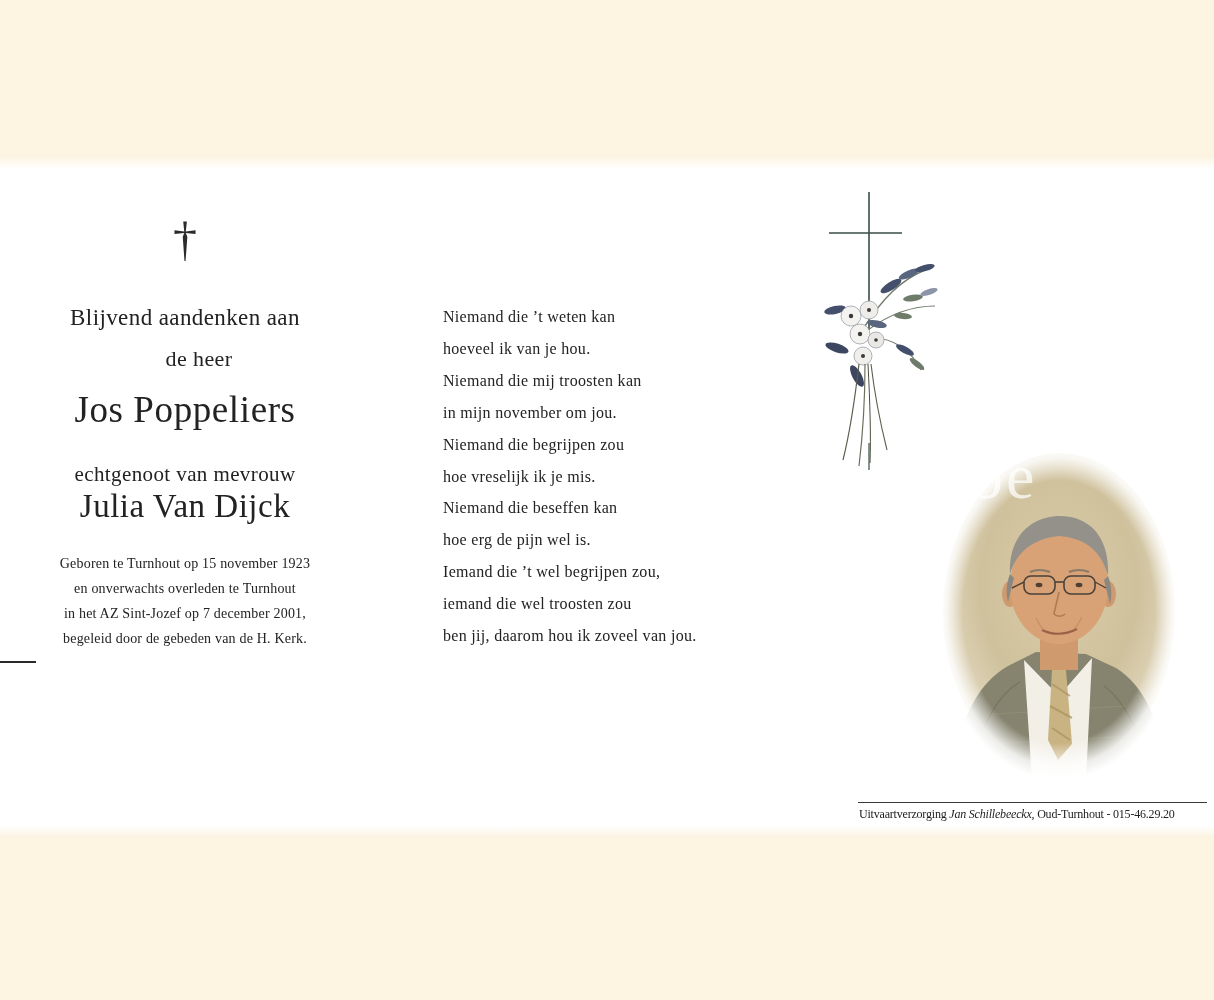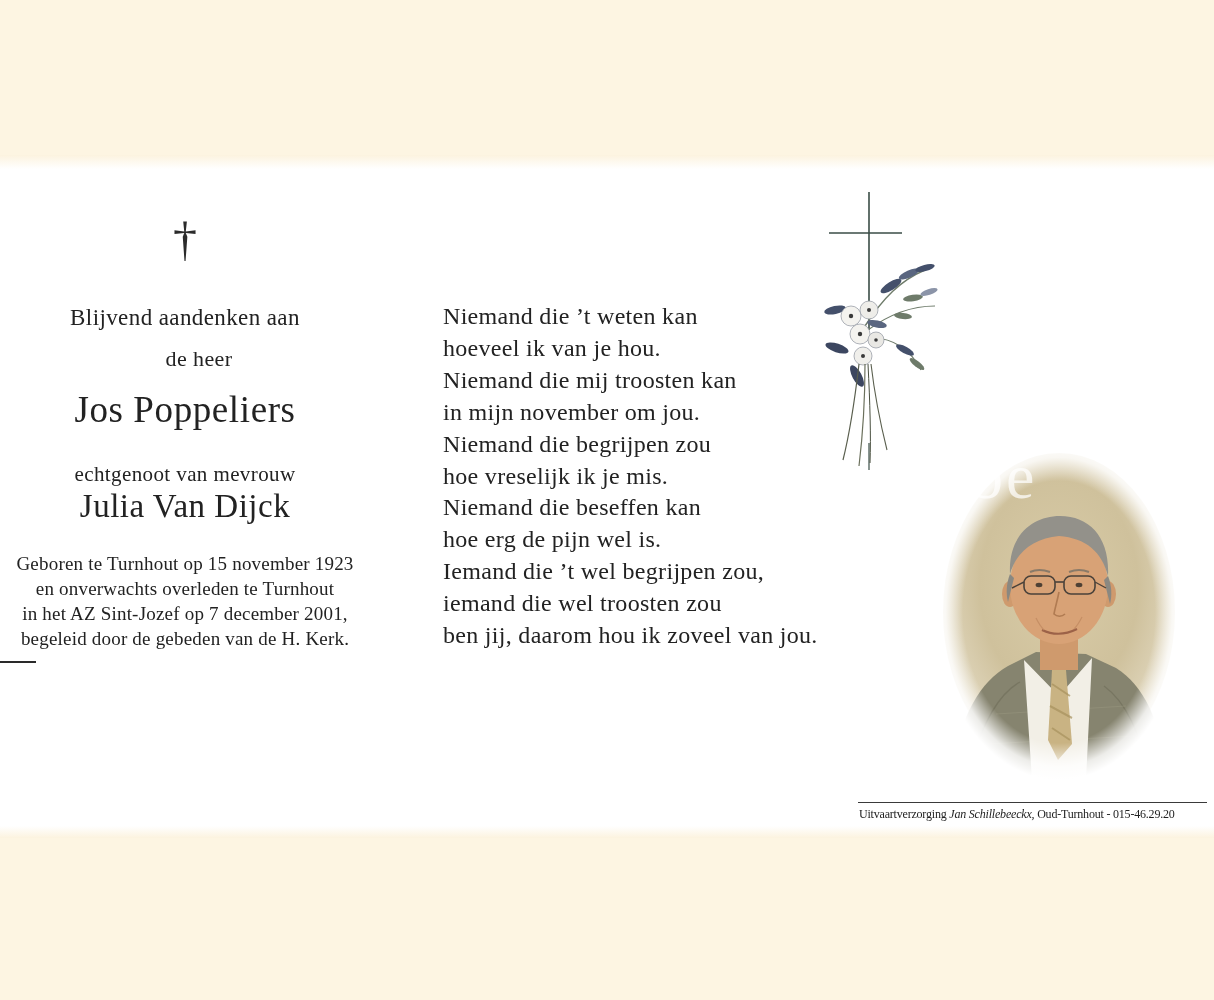--- a/index.html
+++ b/index.html
@@ -20,25 +20,25 @@
 
   
   .left-block{position:absolute;left:0;top:0;width:370px;height:683px;}
   .left-block > div{position:absolute;left:0;right:0;text-align:center;}
   .cross-symbol{top:60px;font-size:48px;line-height:1;color:#2b2b2b;}
   .intro-line{top:150px;font-size:23px;letter-spacing:.4px;}
   .honorific{top:191px;font-size:22px;letter-spacing:.4px;margin-left:28px;}
   .deceased-name{top:233px;font-size:37px;letter-spacing:.6px;}
   .spouse-intro{top:307px;font-size:21px;letter-spacing:.4px;}
   .spouse-name{top:333px;font-size:33px;letter-spacing:.5px;}
-  .life-details{top:396px;font-size:19px;line-height:25px;letter-spacing:.2px;font-family:Liberation Serif, serif;}
+  .life-details{top:396px;font-size:14px;line-height:25px;letter-spacing:.2px;font-family:Liberation Serif, serif;}
   .divider-line{position:absolute;top:506px;left:167px;width:36px;height:2px;background:#2a2a2a;}
 
   
-  .poem{position:absolute;left:443px;top:146px;font-size:24px;line-height:31.9px;letter-spacing:.3px;}
+  .poem{position:absolute;left:443px;top:146px;font-size:16px;line-height:31.9px;letter-spacing:.3px;}
   .poem .poem-line{white-space:nowrap;}
 
   
   .illustration{position:absolute;left:813px;top:33px;width:140px;height:285px;}
 
   
   .photo-wrap{position:absolute;left:936px;top:289px;width:246px;height:336px;}
   .photo-wrap svg{display:block;}
   .watermark{
     position:absolute;left:16px;top:-4px;

